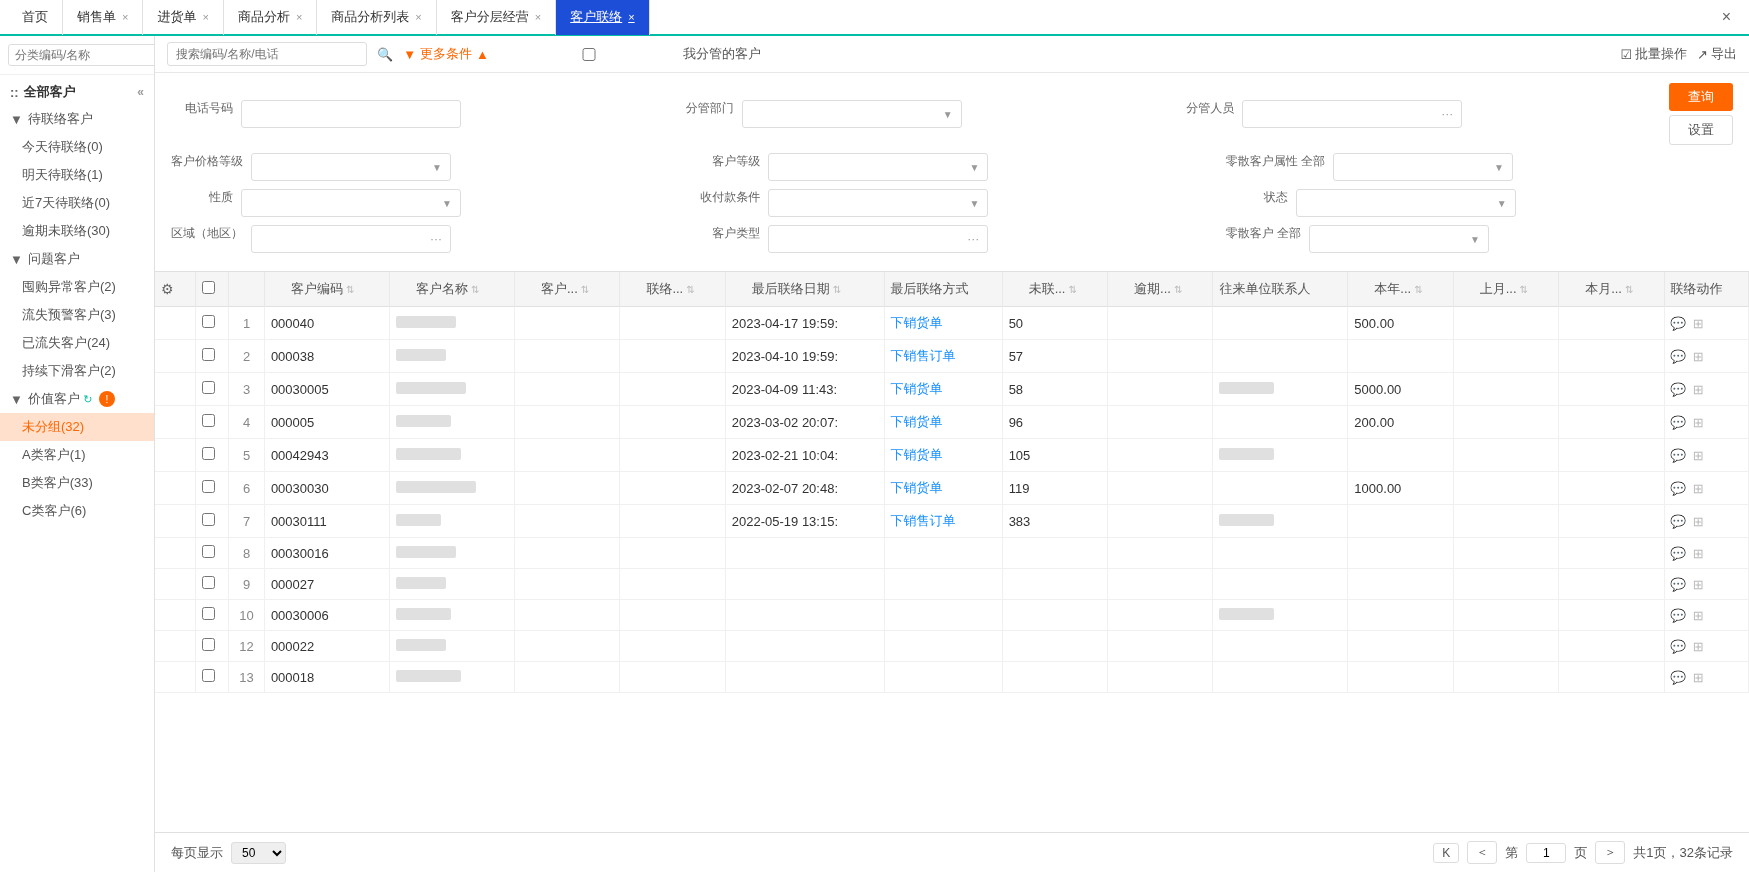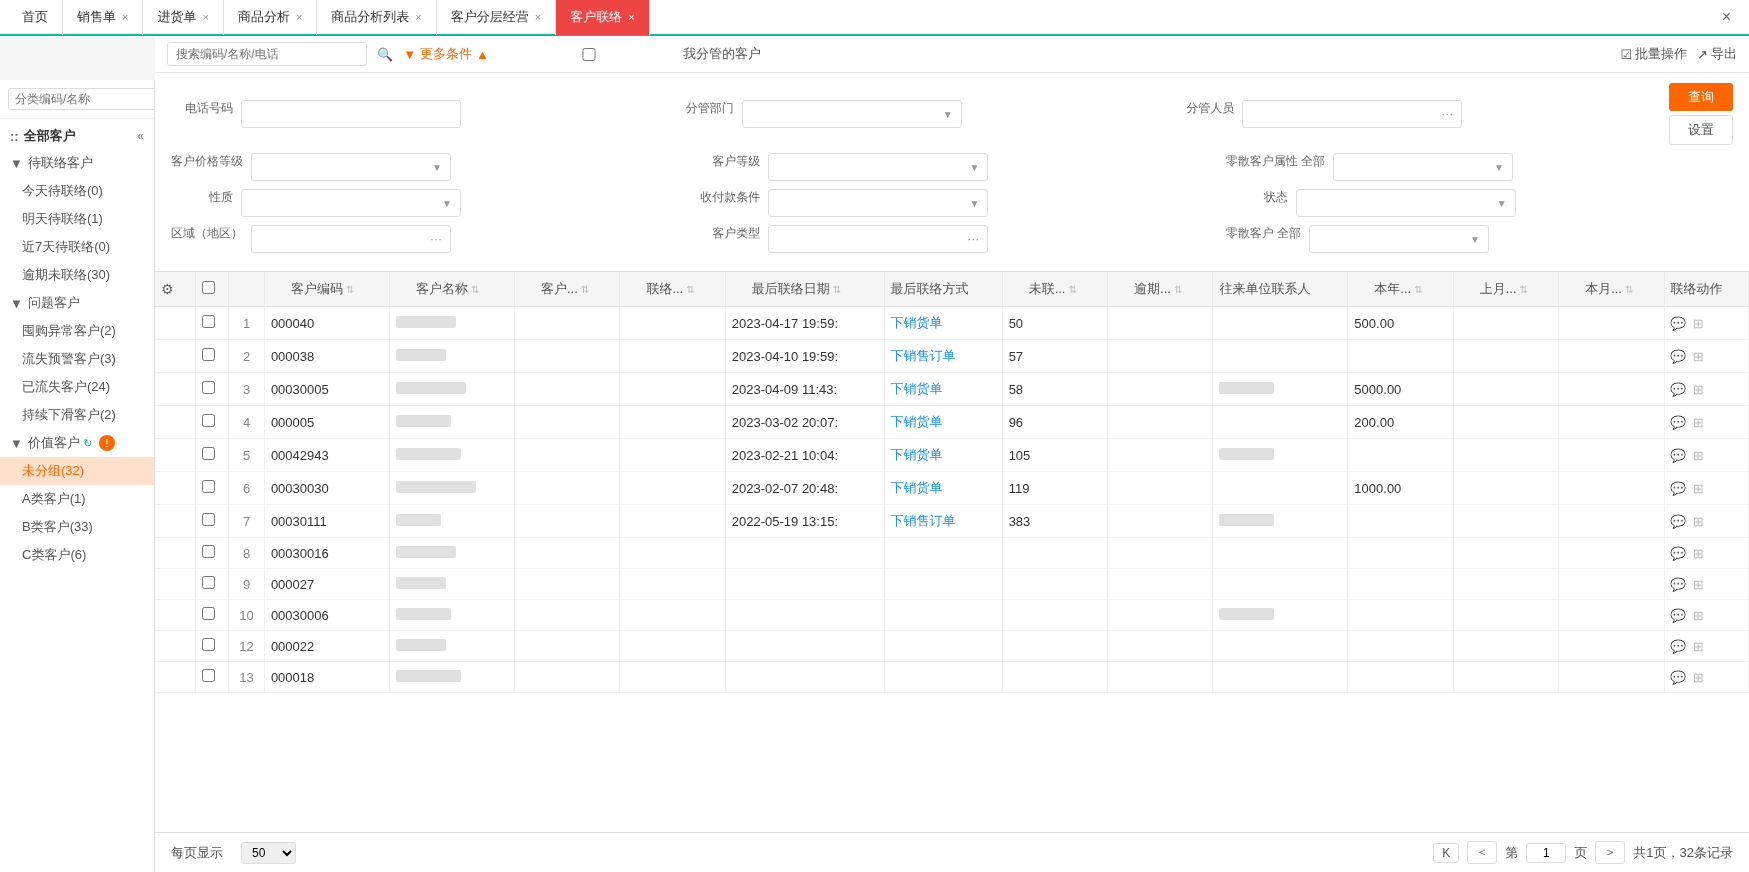--- a/index.html
+++ b/index.html
@@ -1,31 +1,31 @@
 <!DOCTYPE html>
 <html><head>
   <meta charset="utf-8">
   <style>
     * { box-sizing: border-box; margin: 0; padding: 0; font-family: 'Microsoft YaHei', Arial, sans-serif; font-size: 13px; }
     body { background: #f5f5f5; overflow: hidden; }
 
     
     .top-nav { display: flex; align-items: center; background: #fff; border-bottom: 2px solid #00bfa5; height: 36px; padding: 0 8px; }
     .top-nav .tab { display: flex; align-items: center; padding: 0 14px; height: 36px; cursor: pointer; color: #333; border-right: 1px solid #e0e0e0; font-size: 13px; white-space: nowrap; }
-    .top-nav .tab.active { background: #ef4444; color: #fff; }
+    .top-nav .tab.active { background: #1d4ed8; color: #fff; text-decoration: underline; }
     .top-nav .tab .close-btn { margin-left: 6px; color: #999; font-size: 11px; cursor: pointer; }
     .top-nav .tab.active .close-btn { color: #fff; }
     .top-nav .home-tab { padding: 4px 14px; color: #333; font-size: 13px; }
     .top-nav .x-close { margin-left: auto; padding: 0 10px; color: #666; cursor: pointer; font-size: 16px; }
 
     
     .main-container { display: flex; height: calc(100vh - 36px); }
 
     
-    .sidebar { width: 155px; background: #fff; border-right: 1px solid #e0e0e0; overflow-y: auto; flex-shrink: 0; margin-top: 44px; }
+    .sidebar { width: 155px; background: #fff; border-right: 1px solid #e0e0e0; overflow-y: auto; flex-shrink: 0; }
     .sidebar-search { display: flex; align-items: center; padding: 8px; border-bottom: 1px solid #f0f0f0; }
     .sidebar-search input { flex: 1; border: 1px solid #ddd; border-radius: 3px; padding: 3px 6px; font-size: 12px; }
     .sidebar-section-title { display: flex; align-items: center; padding: 8px 10px 4px; font-weight: bold; color: #333; font-size: 13px; }
     .sidebar-section-title .dots { margin-right: 5px; color: #666; }
     .sidebar-section-title .collapse-btn { margin-left: auto; color: #999; cursor: pointer; font-size: 12px; }
     .sidebar-group-title { display: flex; align-items: center; padding: 5px 10px; color: #555; font-size: 13px; }
     .sidebar-group-title .arrow { margin-right: 5px; color: #666; }
     .sidebar-item { padding: 5px 10px 5px 22px; color: #555; cursor: pointer; font-size: 12px; white-space: nowrap; }
     .sidebar-item.active { background: #ffe0cc; color: #ff6600; }
     .sidebar-refresh { display: inline-flex; align-items: center; justify-content: center; width: 16px; height: 16px; color: #00bfa5; cursor: pointer; font-size: 11px; }
@@ -63,21 +63,21 @@
     thead th:first-child { width: 40px; }
     tbody tr { border-bottom: 1px solid #f0f0f0; }
     tbody td { padding: 7px 6px; color: #333; white-space: nowrap; border-right: 1px solid #f0f0f0; }
     .link-text { color: #1890ff; cursor: pointer; text-decoration: none; }
     .blurred { background: #e0e0e0; border-radius: 2px; display: inline-block; height: 12px; }
     .row-num { color: #888; text-align: center; }
     .action-icons { display: flex; gap: 6px; color: #bbb; font-size: 14px; }
 
     
     .table-footer { display: flex; align-items: center; background: #fff; border-top: 1px solid #e0e0e0; padding: 8px 16px; gap: 12px; }
-    .footer-left { display: flex; align-items: center; gap: 18px; color: #555; font-size: 12px; }
+    .footer-left { display: flex; align-items: center; gap: 8px; color: #555; font-size: 12px; }
     .page-size-select { border: 1px solid #ddd; border-radius: 3px; padding: 2px 6px; font-size: 12px; }
     .footer-right { margin-left: auto; display: flex; align-items: center; gap: 8px; color: #555; font-size: 12px; }
     .page-btn { border: 1px solid #ddd; background: #fff; border-radius: 3px; padding: 2px 8px; cursor: pointer; color: #555; font-size: 12px; }
     .page-btn:disabled { color: #ccc; cursor: not-allowed; }
     .page-input { width: 40px; border: 1px solid #ddd; border-radius: 3px; padding: 2px 4px; text-align: center; font-size: 12px; }
 
     
     ::-webkit-scrollbar { width: 6px; height: 6px; }
     ::-webkit-scrollbar-track { background: #f1f1f1; }
     ::-webkit-scrollbar-thumb { background: #ccc; border-radius: 3px; }

